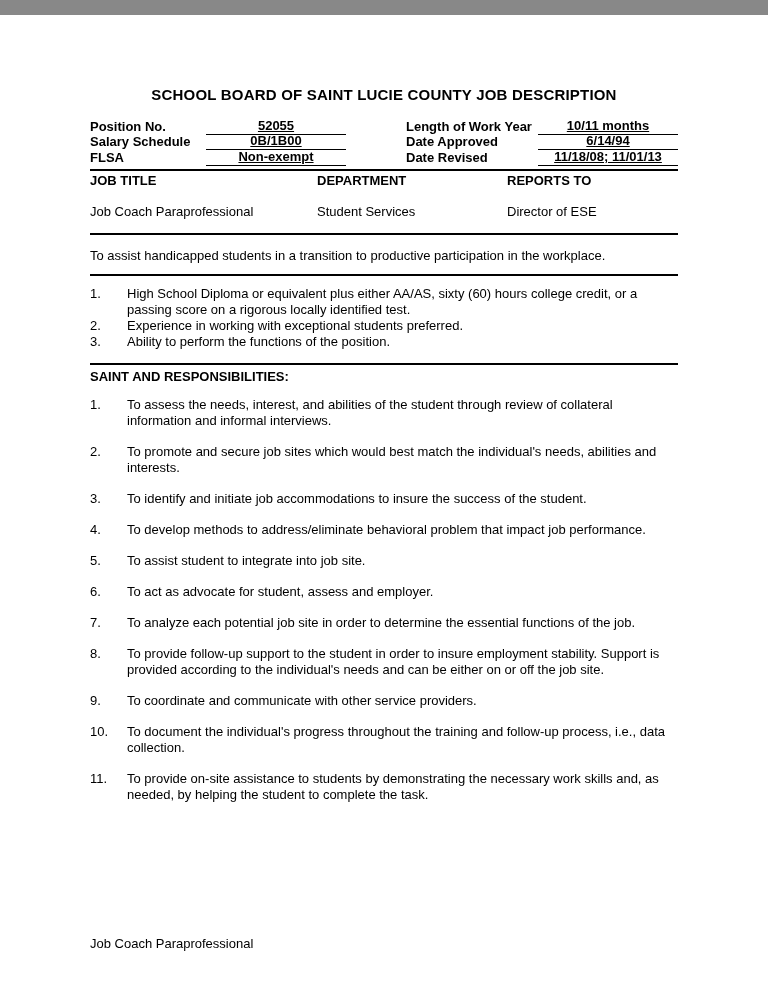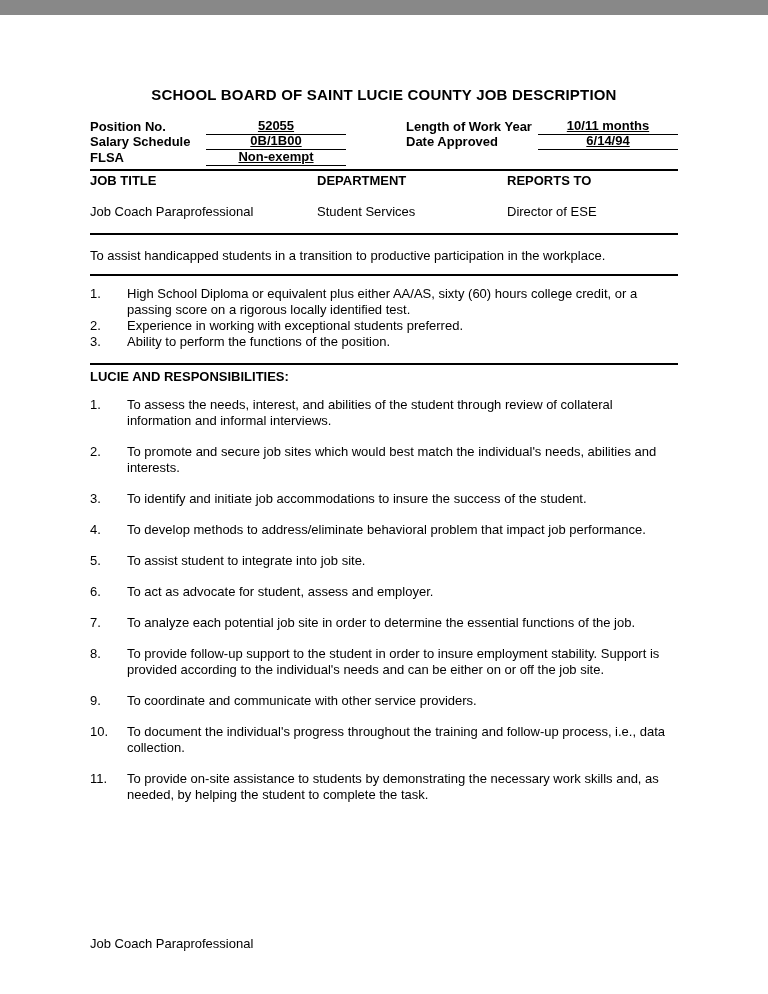--- a/index.html
+++ b/index.html
@@ -23,21 +23,21 @@
     font-size: 15px;
     letter-spacing: 0.2px;
     margin-bottom: 16px;
   }
   
   .hdr-fields {
     display: flex;
     justify-content: space-between;
     font-weight: bold;
   }
-  .hdr-col { display: flex; flex-direction: column; }
+  .hdr-col { display: flex; flex-direction: column; justify-content: flex-end; }
   .hdr-col.left  { width: 300px; }
   .hdr-col.right { width: 272px; }
   .hdr-row { display: flex; align-items: flex-end; height: 15.5px; }
   .hdr-label { flex: 0 0 auto; }
   .hdr-col.left  .hdr-label { width: 112px; }
   .hdr-col.right .hdr-label { width: 128px; }
   .hdr-value {
     flex: 1 1 auto;
     text-align: center;
     border-bottom: 1.5px solid #000;
@@ -106,20 +106,24 @@
     </div>
     <div class="hdr-col right">
       <div class="hdr-row">
         <span class="hdr-label">Length of Work Year</span>
         <span class="hdr-value">10/11 months</span>
       </div>
       <div class="hdr-row">
         <span class="hdr-label">Date Approved</span>
         <span class="hdr-value">6/14/94</span>
       </div>
+      <div class="hdr-row">
+        <span class="hdr-label">Date Revised</span>
+        <span class="hdr-value">11/18/08; 11/01/13</span>
+      </div>
     </div>
   </div>
 
   <hr class="rule top-rule">
 
   <div class="pos-table">
     <div class="pos-row head">
       <span>JOB TITLE</span>
       <span>DEPARTMENT</span>
       <span>REPORTS TO</span>
@@ -147,21 +151,21 @@
       <span class="txt">Experience in working with exceptional students preferred.</span>
     </div>
     <div class="list-item">
       <span class="num">3.</span>
       <span class="txt">Ability to perform the functions of the position.</span>
     </div>
   </div>
 
   <hr class="rule">
 
-  <div class="section-heading">LUCIE AND RESPONSIBILITIES:</div>
+  <div class="section-heading">SAINT AND RESPONSIBILITIES:</div>
   <div class="list spaced">
     <div class="list-item">
       <span class="num">1.</span>
       <span class="txt">To assess the needs, interest, and abilities of the student through review of collateral information and informal interviews.</span>
     </div>
     <div class="list-item">
       <span class="num">2.</span>
       <span class="txt">To promote and secure job sites which would best match the individual's needs, abilities and interests.</span>
     </div>
     <div class="list-item">

